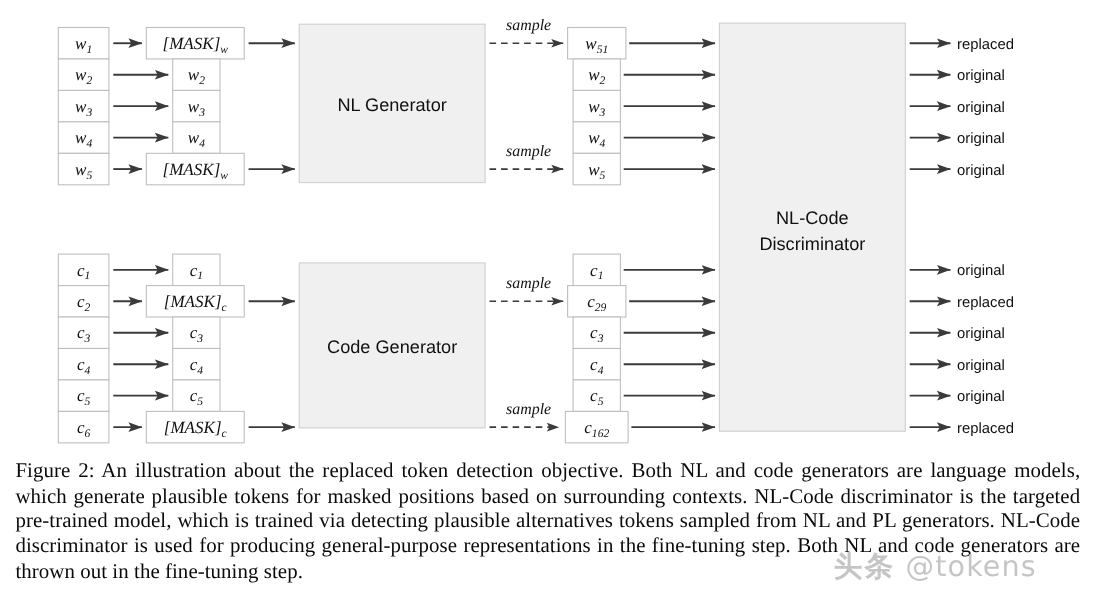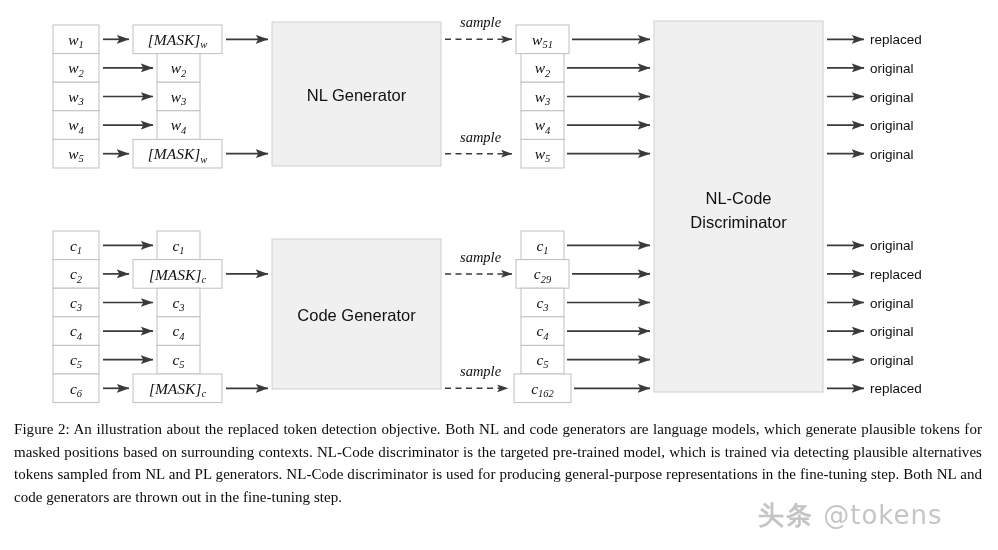--- a/index.html
+++ b/index.html
@@ -8,21 +8,21 @@
     font-family:"Liberation Sans",sans-serif;
     overflow:hidden;position:relative;
   }
   #figure{
     position:absolute;left:0;top:0;width:998px;height:412px;
   }
   #figure svg{display:block;}
   .caption{
     position:absolute;left:14px;top:418px;width:968px;
     font-family:"Liberation Serif",serif;
-    font-size:15px;line-height:22.7px;
+    font-size:19px;line-height:22.7px;
     color:#0a0a0a;text-align:justify;text-align-last:left;
     letter-spacing:0.05px;
   }
   .watermark{
     position:absolute;left:758px;top:498px;
     font-family:"DejaVu Sans",sans-serif;
     font-size:26px;color:#b9b9b9;opacity:.82;
     white-space:nowrap;letter-spacing:1px;
     pointer-events:none;
   }

